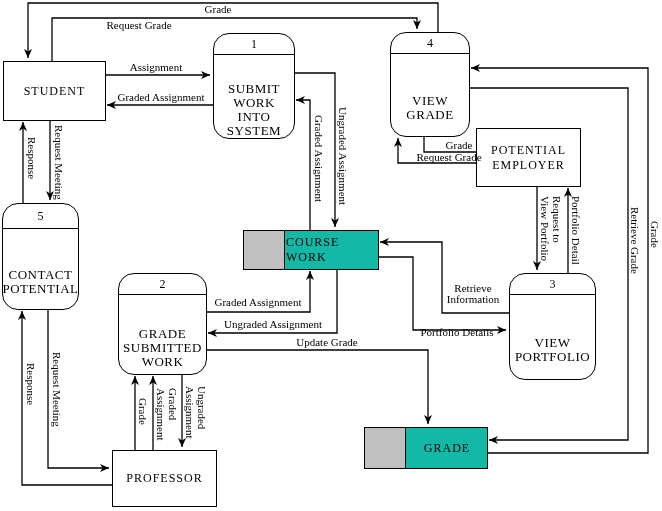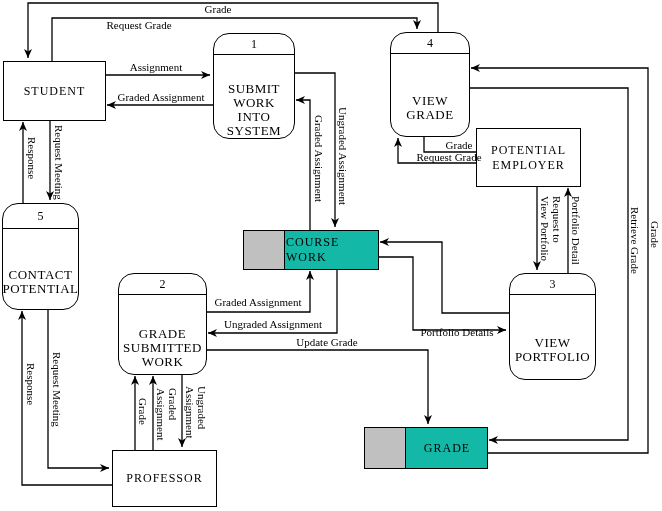--- a/index.html
+++ b/index.html
@@ -134,20 +134,22 @@
     <div class="shade"></div>
     <div class="sname">GRADE</div>
   </div>
 
   <div class="flabel" style="left:194px; top:4px; width:48px;">Grade</div>
   <div class="flabel" style="left:100px; top:20px; width:78px;">Request Grade</div>
   <div class="flabel" style="left:123px; top:62px; width:66px;">Assignment</div>
   <div class="flabel" style="left:108px; top:92px; width:106px;">Graded Assignment</div>
   <div class="flabel" style="left:437px; top:140px; width:44px;">Grade</div>
   <div class="flabel" style="left:412px; top:152px; width:74px;">Request Grade</div>
+  <div class="flabel" style="left:440px; top:283px; width:66px;">Retrieve
+Information</div>
   <div class="flabel" style="left:415px; top:319px; width:84px;margin-top:8px;">Portfolio Details</div>
   <div class="flabel" style="left:292px; top:337px; width:70px;">Update Grade</div>
   <div class="flabel" style="left:211px; top:297px; width:94px;">Graded Assignment</div>
   <div class="flabel" style="left:220px; top:319px; width:106px;">Ungraded Assignment</div>
 
   <div class="vlabel" style="left:26px; top:137px;">Response</div>
   <div class="vlabel" style="left:53px; top:125px;">Request Meeting</div>
   <div class="vlabel" style="left:25px; top:363px;">Response</div>
   <div class="vlabel" style="left:51px; top:352px;">Request Meeting</div>
   <div class="vlabel" style="left:313px; top:115px;">Graded Assignment</div>

